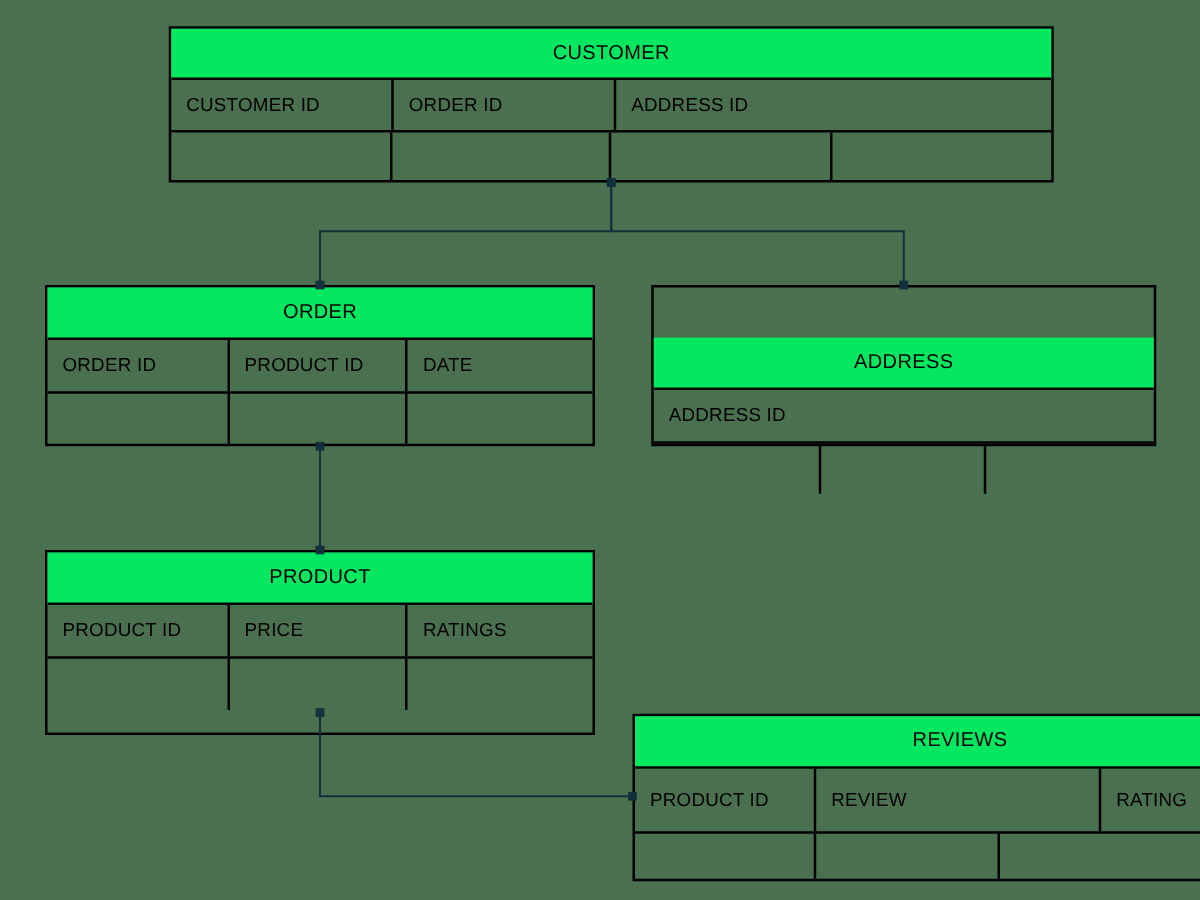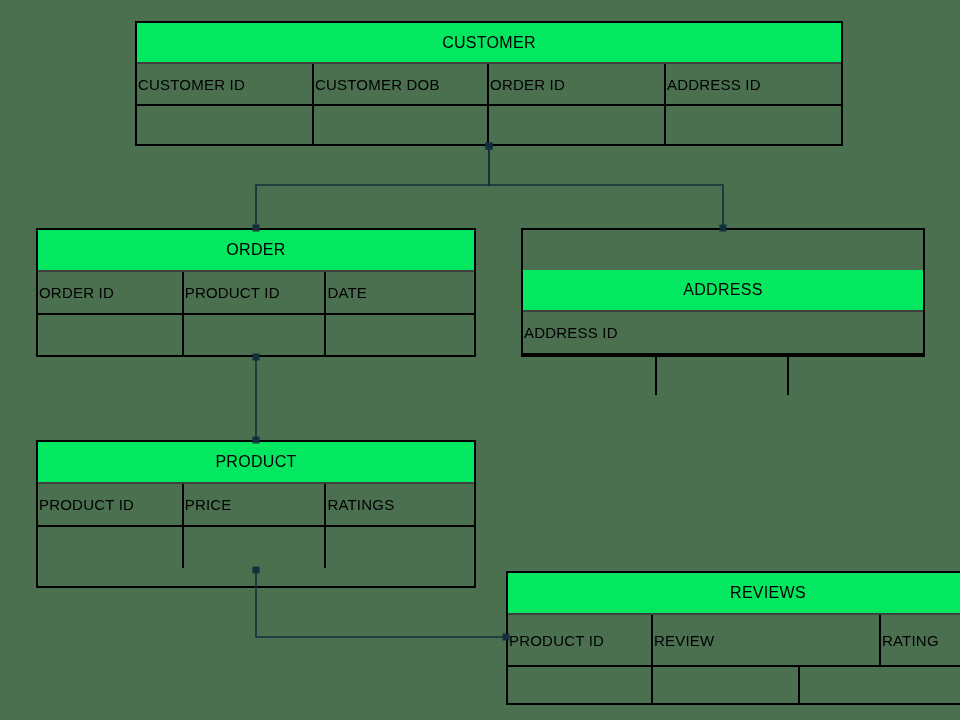--- a/index.html
+++ b/index.html
@@ -20,42 +20,42 @@
   
   .entity {
     position: absolute;
     box-sizing: border-box;
     border: 2px solid #000000;
     background: transparent;
   }
   .entity-header {
     box-sizing: border-box;
     background: #03e860;
-    border-bottom: 2px solid #404040;
+    border-bottom: 2px solid #000000;
     display: flex;
     align-items: center;
     justify-content: center;
     color: #000000;
     font-size: 16px;
     letter-spacing: 0.3px;
     white-space: nowrap;
   }
   .entity-row {
     box-sizing: border-box;
     display: flex;
     width: 100%;
   }
   .attr-row {
     border-bottom: 2px solid #000000;
   }
   .entity-cell {
     box-sizing: border-box;
     display: flex;
     align-items: center;
-    padding-left: 1px;
+    padding-left: 12px;
     color: #000000;
     font-size: 15px;
     letter-spacing: 0.2px;
     white-space: nowrap;
     overflow: hidden;
     border-right: 2px solid #000000;
   }
   .entity-cell:last-child {
     border-right: none;
   }
@@ -76,21 +76,20 @@
 </head>
 <body>
 
 <div id="canvas">
 
   <div id="entity-layer">
       <div class="entity" style="left: 135px; top: 21px; width: 708px; height: 125px;">
         <div class="entity-header" style="height: 41px;">CUSTOMER</div>
         <div class="entity-row attr-row" style="height: 42px;">
           <div class="entity-cell" style="width: 178px;">CUSTOMER ID</div>
-          <div class="entity-cell" style="width: 176px;">CUSTOMER DOB</div>
           <div class="entity-cell" style="width: 178px;">ORDER ID</div>
           <div class="entity-cell" style="width: 176px; flex: 1 1 auto;">ADDRESS ID</div>
         </div>
         <div class="entity-row value-row" style="height: 38px;">
           <div class="entity-cell value-cell" style="width: 178px;"></div>
           <div class="entity-cell value-cell" style="width: 176px;"></div>
           <div class="entity-cell value-cell" style="width: 178px;"></div>
           <div class="entity-cell value-cell" style="width: 176px; flex: 1 1 auto;"></div>
         </div>
       </div>

